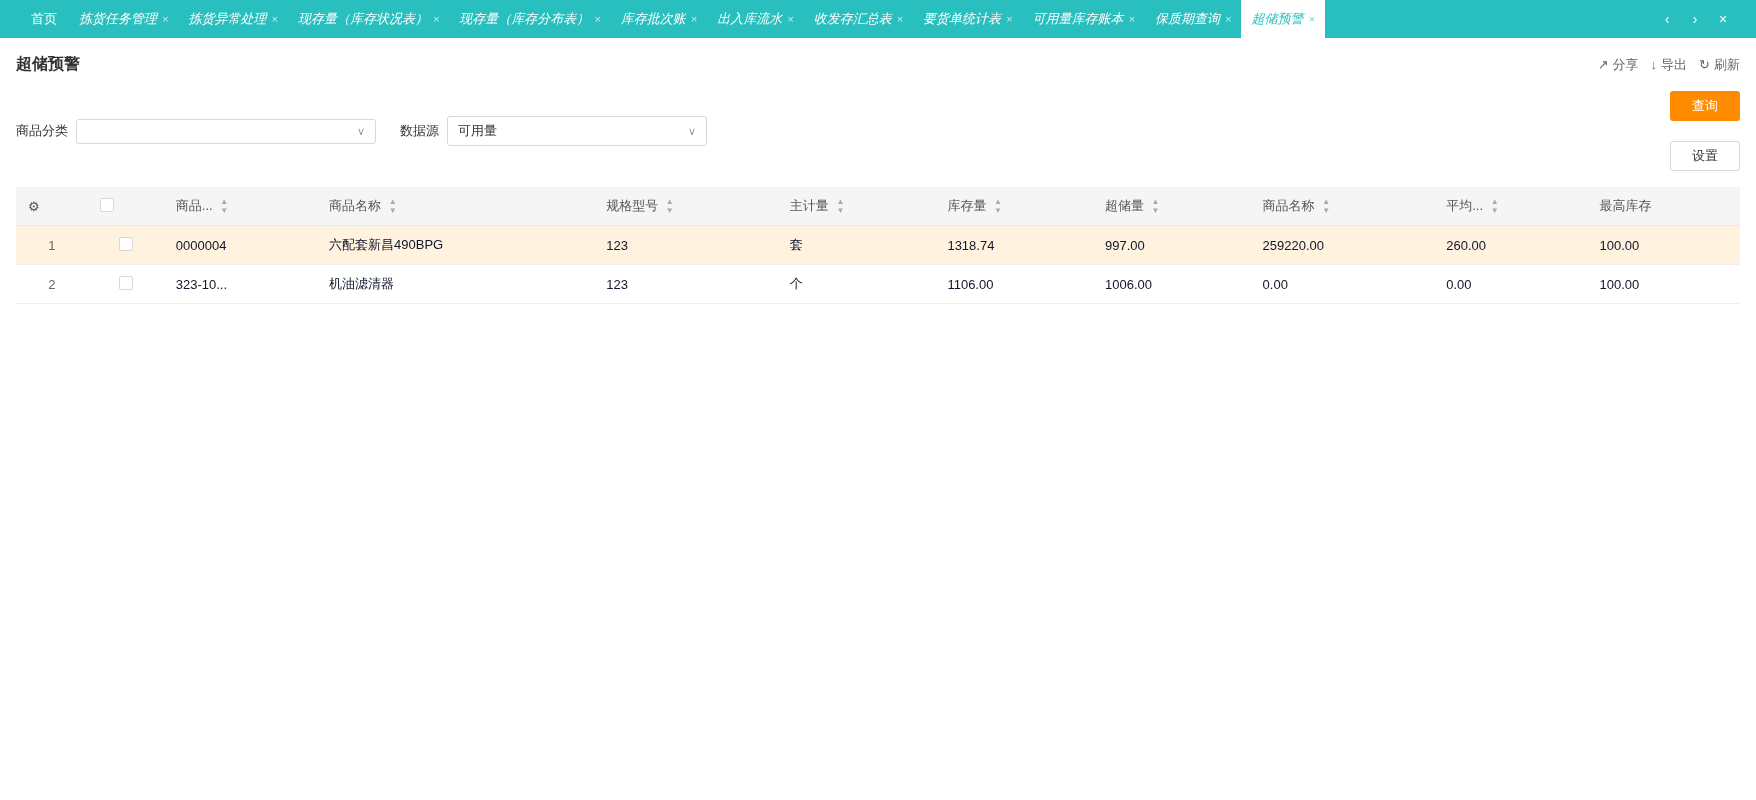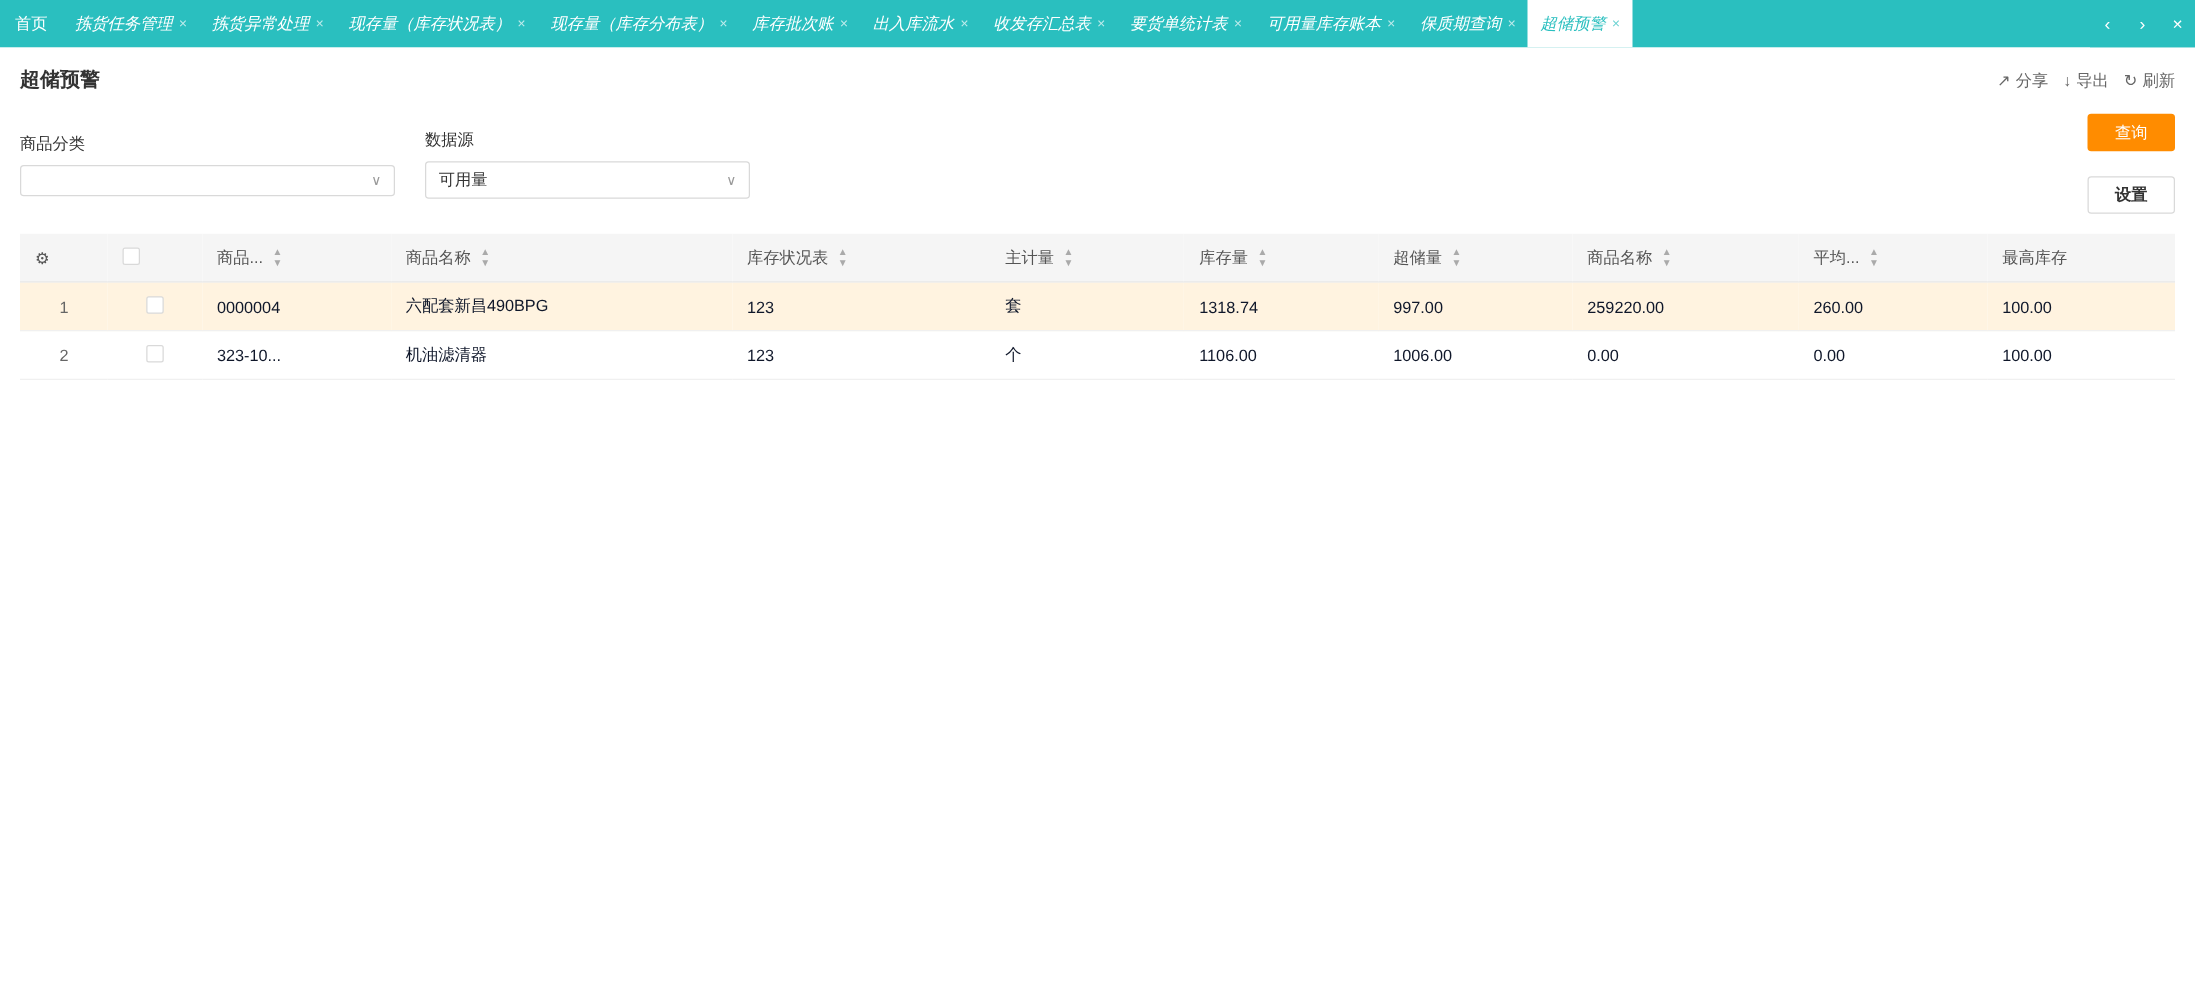--- a/index.html
+++ b/index.html
@@ -4,21 +4,21 @@
   <style>
     * { box-sizing: border-box; margin: 0; padding: 0; }
     body { font-family: 'Microsoft YaHei', Arial, sans-serif; font-size: 13px; background: #f5f5f5; color: #333; }
 
     
     .top-nav {
       display: flex;
       align-items: center;
       background: #2abfbf;
       height: 38px;
-      padding: 0 0;
+      padding: 0 19px;
       overflow: hidden;
     }
     .top-nav .nav-item {
       display: flex;
       align-items: center;
       padding: 0 10px;
       height: 38px;
       color: #fff;
       font-size: 13px;
       cursor: pointer;
@@ -91,22 +91,22 @@
 
     
     .filter-row {
       display: flex;
       align-items: center;
       gap: 24px;
       margin-bottom: 16px;
     }
     .filter-item {
       display: flex;
+      align-items: center;
       gap: 8px;
-      flex-direction: column;
     }
     .filter-label {
       font-size: 13px;
       color: #333;
       white-space: nowrap;
     }
     .filter-select {
       display: flex;
       align-items: center;
       border: 1px solid #d9d9d9;
@@ -137,21 +137,20 @@
     }
     .btn-default {
       background: #fff;
       color: #333;
       border: 1px solid #d9d9d9;
       border-radius: 3px;
       padding: 5px 20px;
       cursor: pointer;
       font-size: 13px;
       min-width: 70px;
-      font-weight: bold;
     }
 
     
     .data-table {
       width: 100%;
       border-collapse: collapse;
       font-size: 13px;
     }
     .data-table thead tr {
       background: #f5f5f5;
@@ -317,21 +316,21 @@
           </span>
         </th>
         <th>
           <span>商品名称</span>
           <span class="sort-icon">
             <span class="sort-arrow">▲</span>
             <span class="sort-arrow">▼</span>
           </span>
         </th>
         <th>
-          <span>库存状况表</span>
+          <span>规格型号</span>
           <span class="sort-icon">
             <span class="sort-arrow">▲</span>
             <span class="sort-arrow">▼</span>
           </span>
         </th>
         <th>
           <span>主计量</span>
           <span class="sort-icon">
             <span class="sort-arrow">▲</span>
             <span class="sort-arrow">▼</span>

